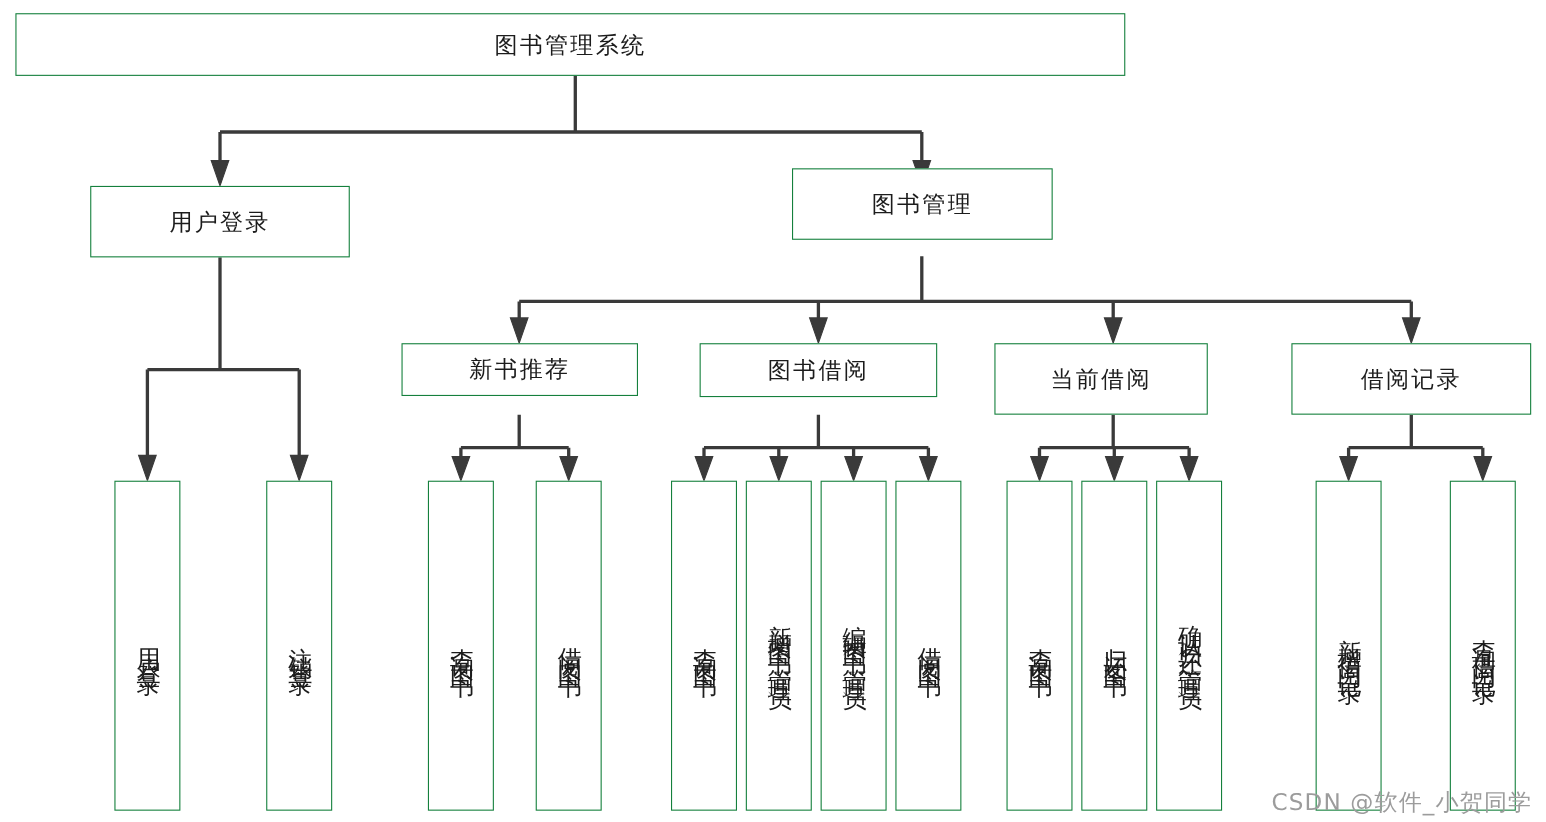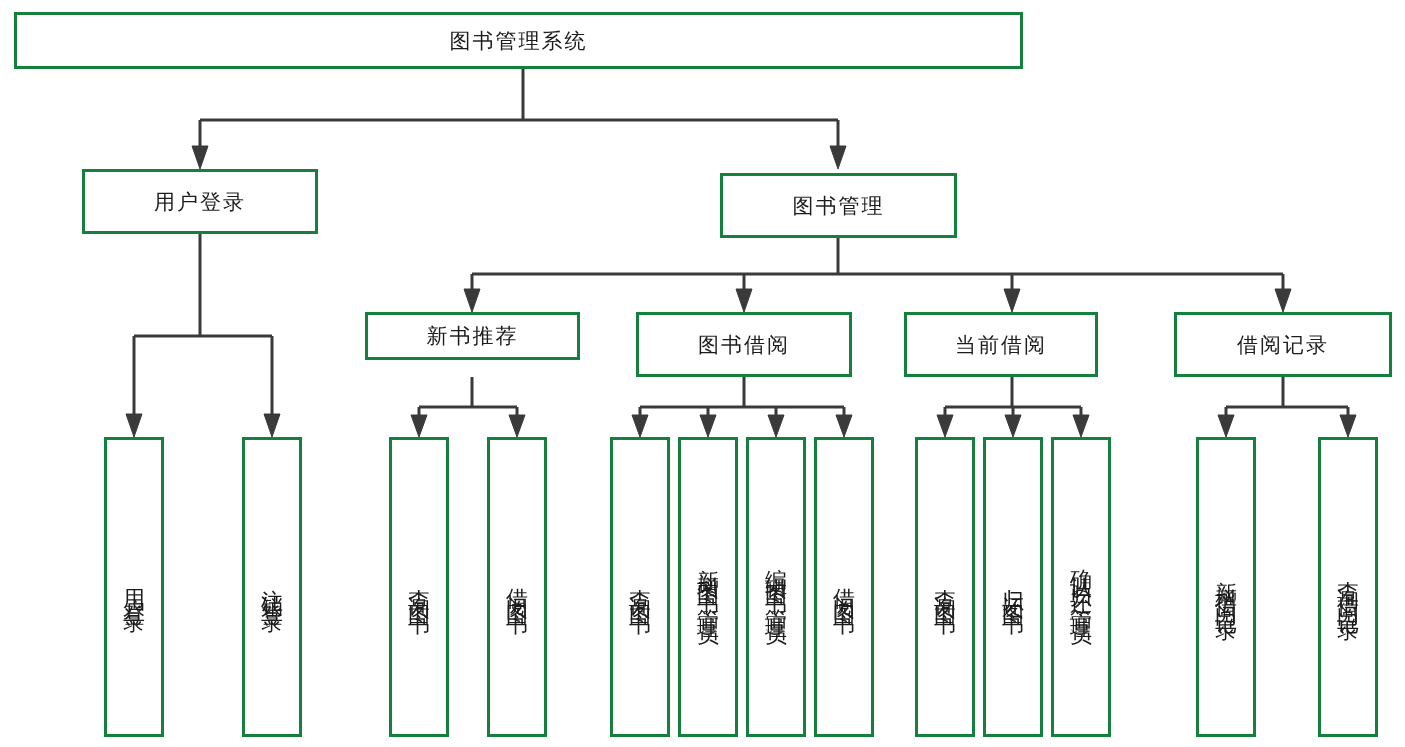--- a/index.html
+++ b/index.html
@@ -24,21 +24,21 @@
     fill:none;
   }
   svg.connectors polygon {
     fill:#3a3a3a;
     stroke:#3a3a3a;
   }
   .node {
     position:absolute;
     box-sizing:border-box;
     background:#ffffff;
-    border:3px solid #15803d;
+    border:1px solid #15803d;
     display:flex;
     align-items:center;
     justify-content:center;
     z-index:2;
   }
   .node.h span {
     font-size:21px;
     letter-spacing:2px;
     color:#1c1c1c;
     white-space:nowrap;
@@ -103,28 +103,28 @@
     <polygon points="1340,415 1356,415 1348,437"></polygon>
   </svg>
 
   <div class="node h" style="left:14px;top:12px;width:1009px;height:57px">
     <span>图书管理系统</span>
   </div>
 
   <div class="node h" style="left:82px;top:169px;width:236px;height:65px">
     <span>用户登录</span>
   </div>
-  <div class="node h" style="left:720px;top:173px;width:237px;height:65px">
+  <div class="node h" style="left:720px;top:153px;width:237px;height:65px">
     <span>图书管理</span>
   </div>
 
   <div class="node h" style="left:365px;top:312px;width:215px;height:48px">
     <span>新书推荐</span>
   </div>
-  <div class="node h" style="left:636px;top:312px;width:216px;height:65px">
+  <div class="node h" style="left:636px;top:312px;width:216px;height:49px">
     <span>图书借阅</span>
   </div>
   <div class="node h" style="left:904px;top:312px;width:194px;height:65px">
     <span>当前借阅</span>
   </div>
   <div class="node h" style="left:1174px;top:312px;width:218px;height:65px">
     <span>借阅记录</span>
   </div>
 
   <div class="node v" style="left:104px;top:437px;width:60px;height:300px">
@@ -164,14 +164,15 @@
     <span>确认归还（管理员）</span>
   </div>
 
   <div class="node v" style="left:1196px;top:437px;width:60px;height:300px">
     <span>新增借阅记录</span>
   </div>
   <div class="node v" style="left:1318px;top:437px;width:60px;height:300px">
     <span>查询借阅记录</span>
   </div>
 
+  <div class="watermark">CSDN @软件_小贺同学</div>
 
 </div>
 
 </body></html>

